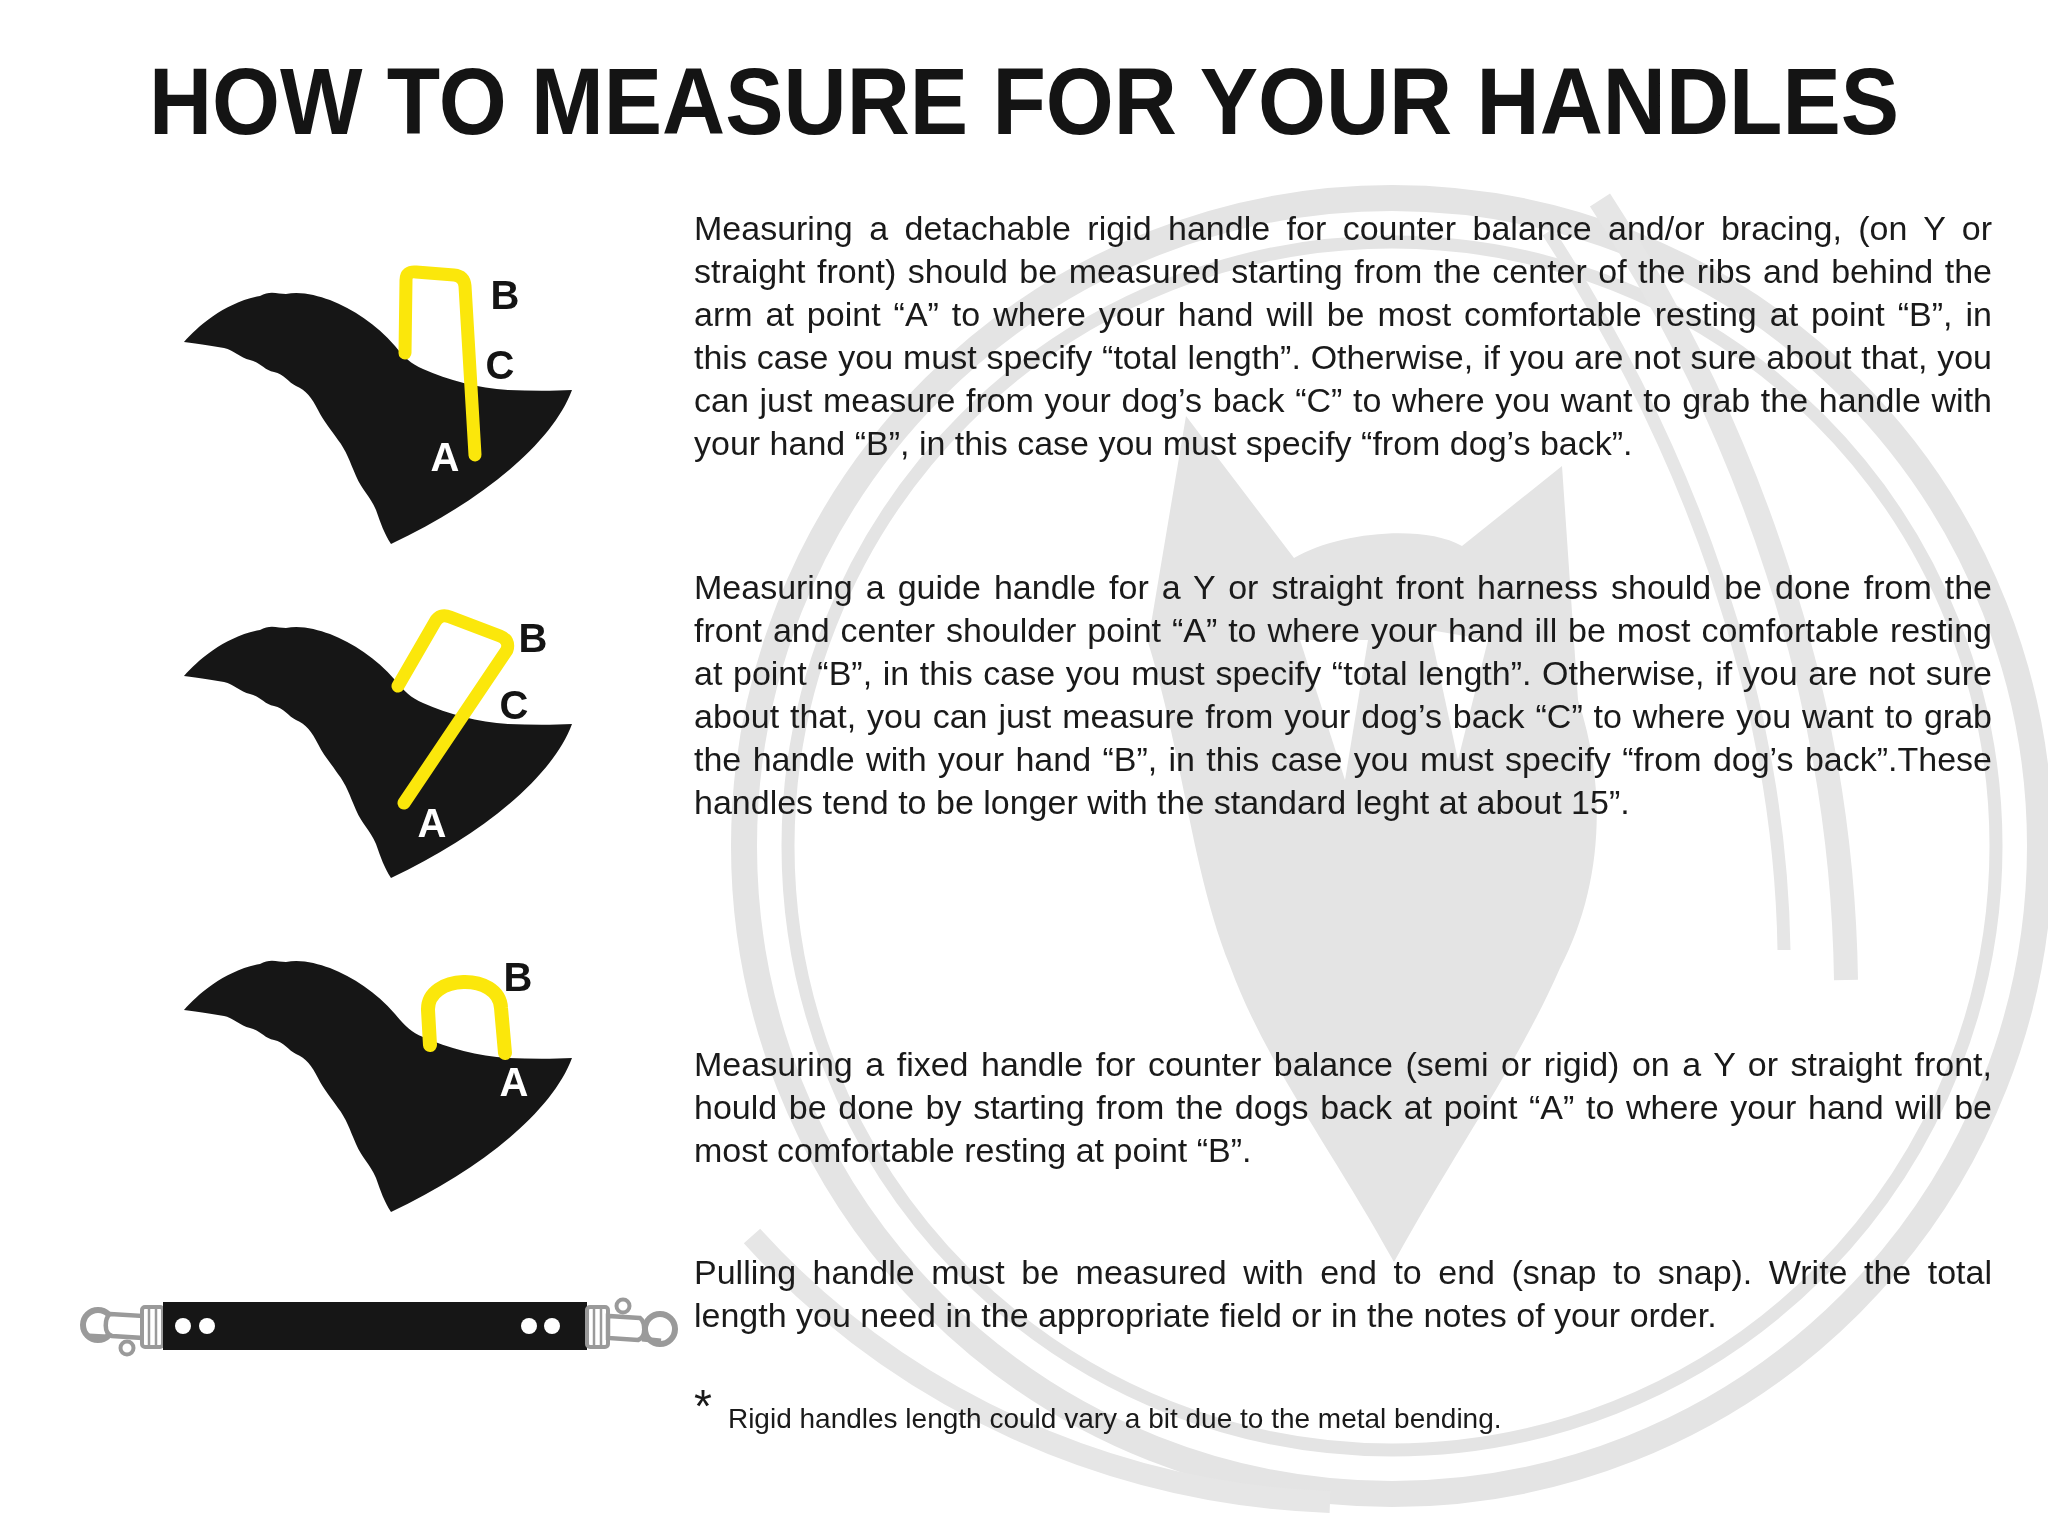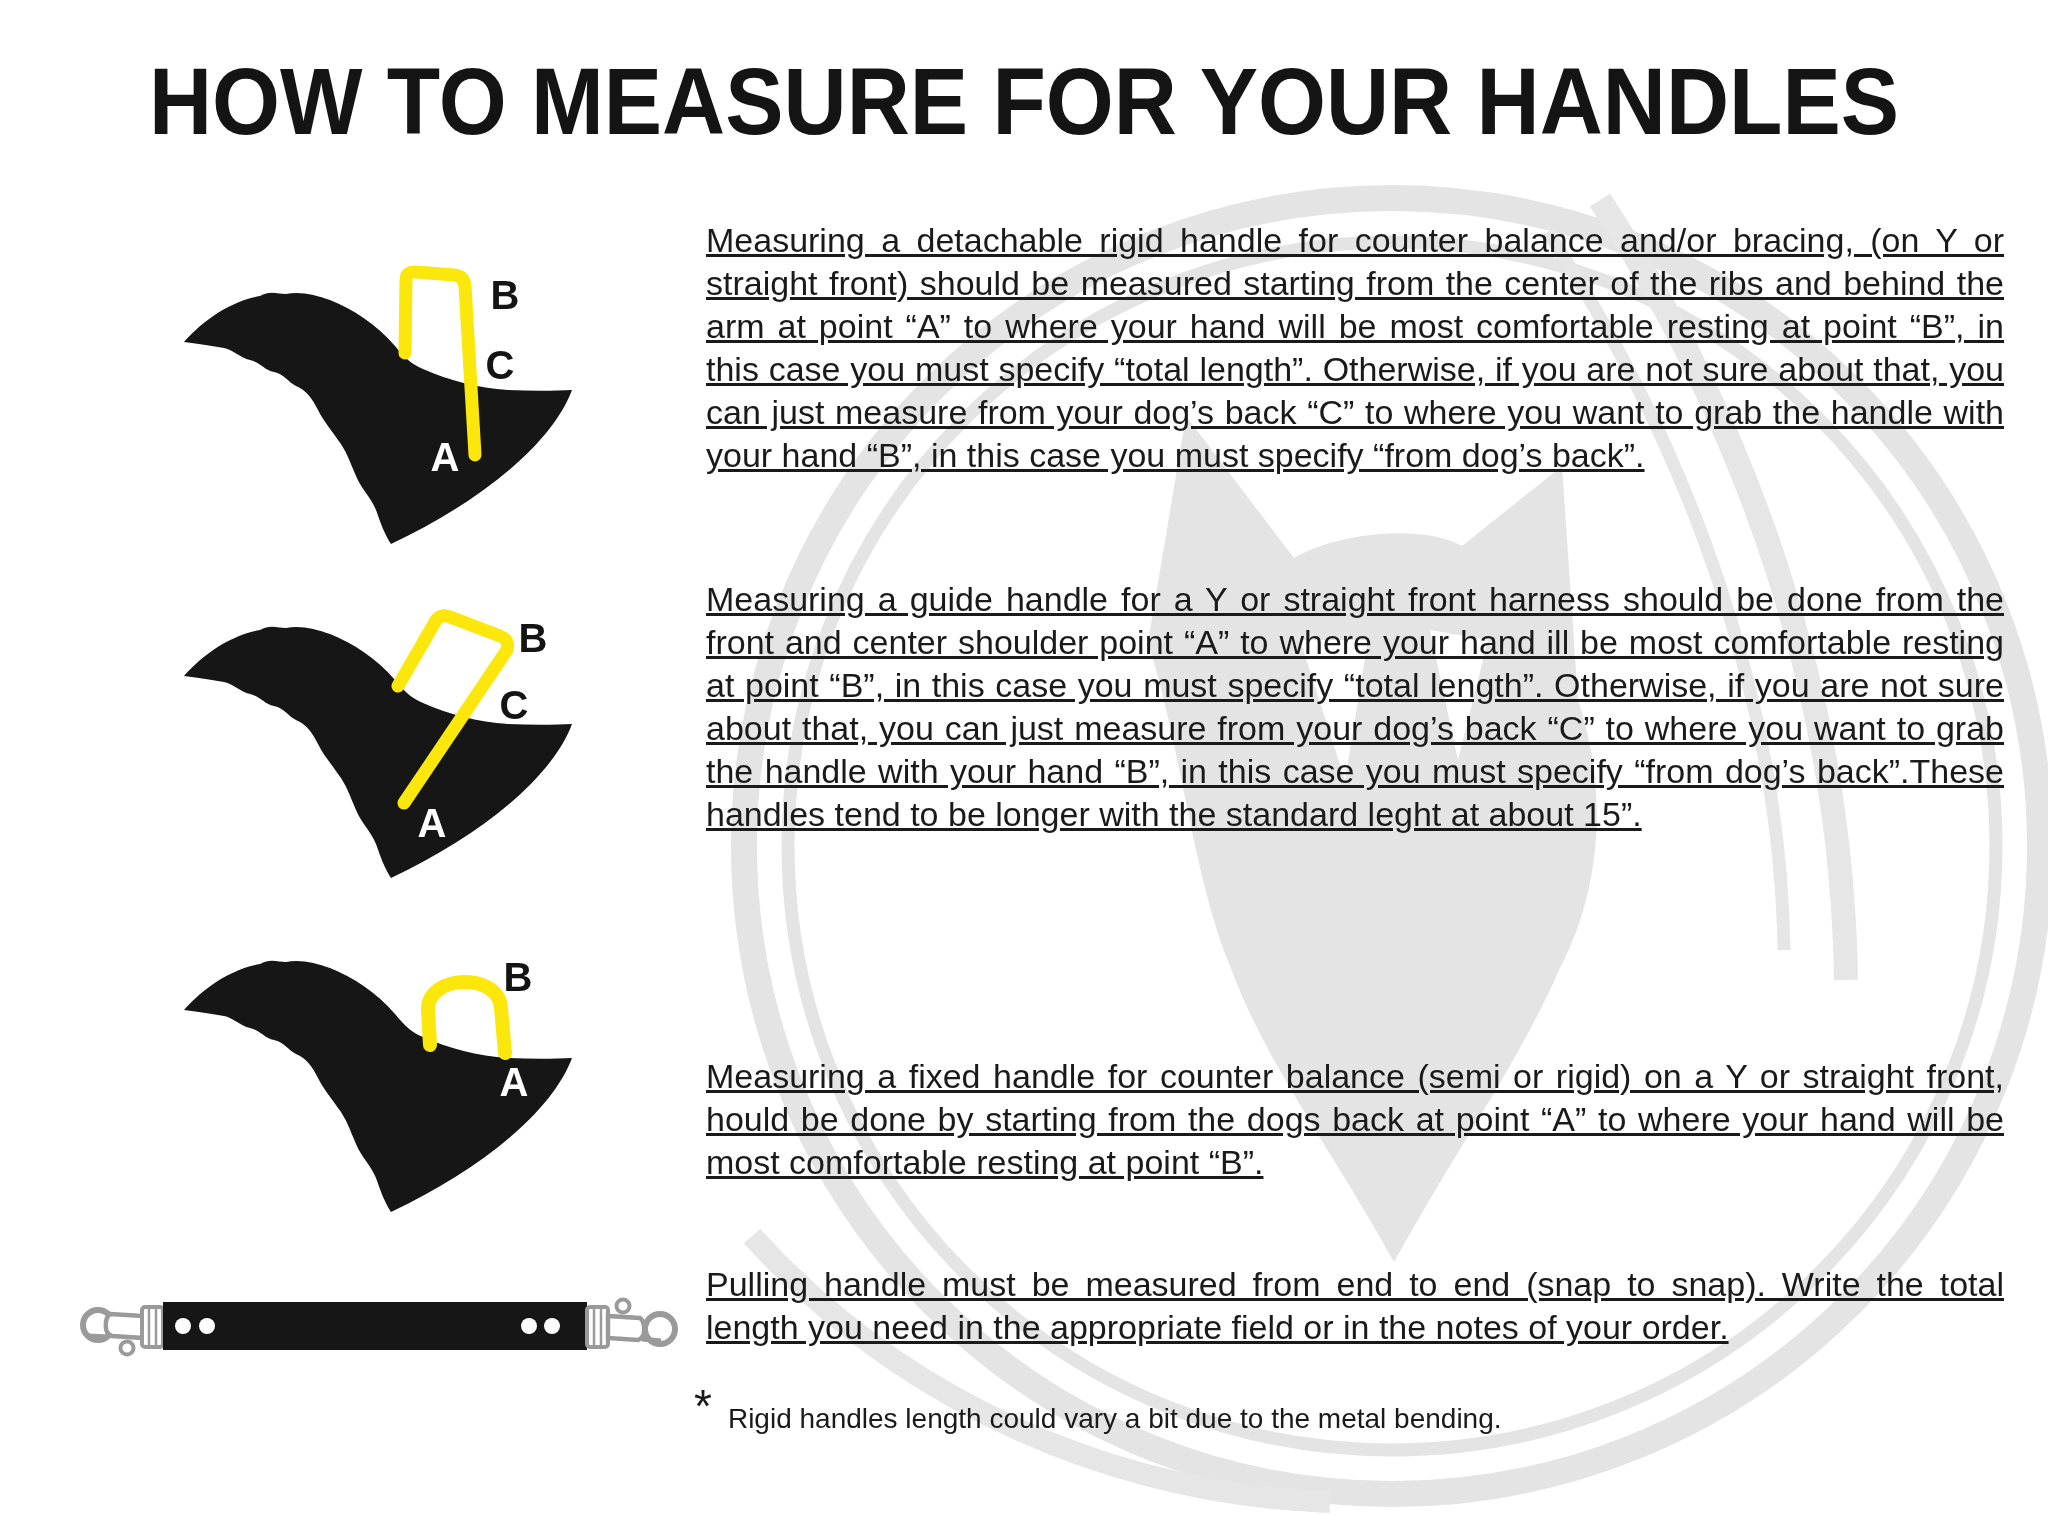--- a/index.html
+++ b/index.html
@@ -23,24 +23,24 @@
     transform-origin:50% 0;
     white-space:nowrap;
     z-index:2;
   }
   figure.diagram{position:absolute;margin:0;z-index:2;}
   .d1{left:148px;top:238px;}
   .d2{left:148px;top:572px;}
   .d3{left:148px;top:906px;}
   .d4{left:70px;top:1285px;}
   .copy p{
-    position:absolute;left:694px;width:1298px;margin:12px;
+    position:absolute;left:694px;width:1298px;margin:0;
     font-size:34px;line-height:43px;
     text-align:justify;text-justify:inter-word;
-    color:#1a1a1a;z-index:2;text-decoration:underline;
+    color:#1a1a1a;z-index:2;
   }
   .p1{top:207px;}
   .p2{top:566px;}
   .p3{top:1043px;}
   .p4{top:1251px;}
   .footnote{
     position:absolute;left:694px;top:1386px;width:1298px;
     display:flex;align-items:flex-start;z-index:2;color:#1a1a1a;
   }
   .footnote .mark{font-size:46px;line-height:40px;font-weight:normal;}
@@ -152,21 +152,21 @@
       </g>
     </svg>
   </figure>
 
   <h1 class="title">HOW TO MEASURE FOR YOUR HANDLES</h1>
 
   <div class="copy">
     <p class="p1">Measuring a detachable rigid handle for counter balance and/or bracing, (on Y or straight front) should be measured starting from the center of the ribs and behind the arm at point “A” to where your hand will be most comfortable resting at point “B”, in this case you must specify “total length”. Otherwise, if you are not sure about that, you can just measure from your dog’s back “C” to where you want to grab the handle with your hand “B”, in this case you must specify “from dog’s back”.</p>
     <p class="p2">Measuring a guide handle for a Y or straight front harness should be done from the front and center shoulder point “A” to where your hand ill be most comfortable resting at point “B”, in this case you must specify “total length”. Otherwise, if you are not sure about that, you can just measure from your dog’s back “C” to where you want to grab the handle with your hand “B”, in this case you must specify “from dog’s back”.These handles tend to be longer with the standard leght  at about 15”.</p>
     <p class="p3">Measuring a fixed handle for counter balance (semi or rigid) on a Y or straight front, hould be done by starting from the dogs back at point “A” to where your hand will be most comfortable resting at point “B”.</p>
-    <p class="p4">Pulling handle must be measured from end to end (snap to snap). Write the total length you need in the appropriate field or in the notes of your order.</p>
+    <p class="p4">Pulling handle must be measured with end to end (snap to snap). Write the total length you need in the appropriate field or in the notes of your order.</p>
   </div>
 
   <div class="footnote">
     <span class="mark">*</span>
     <span class="ftext">Rigid handles length could vary a bit due to the metal bending.</span>
   </div>
 
 </div>
 
 </body></html>

